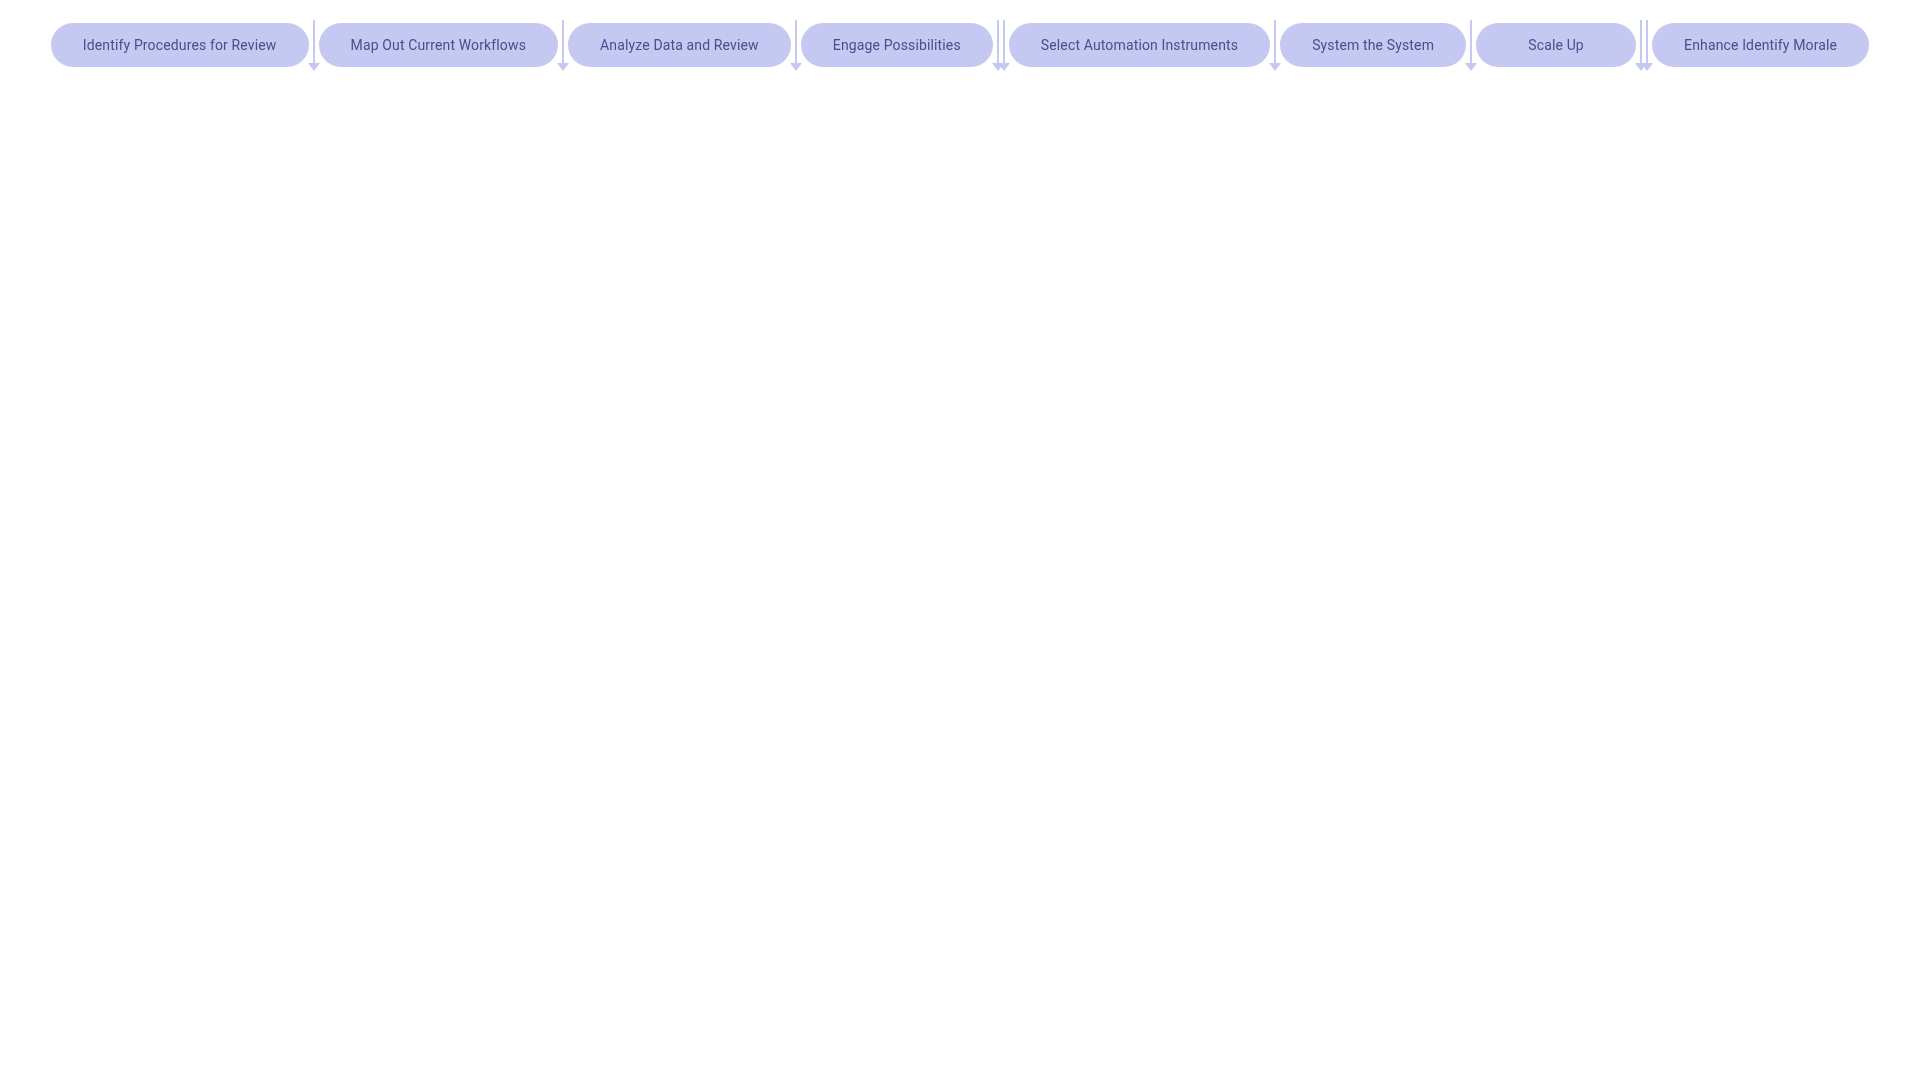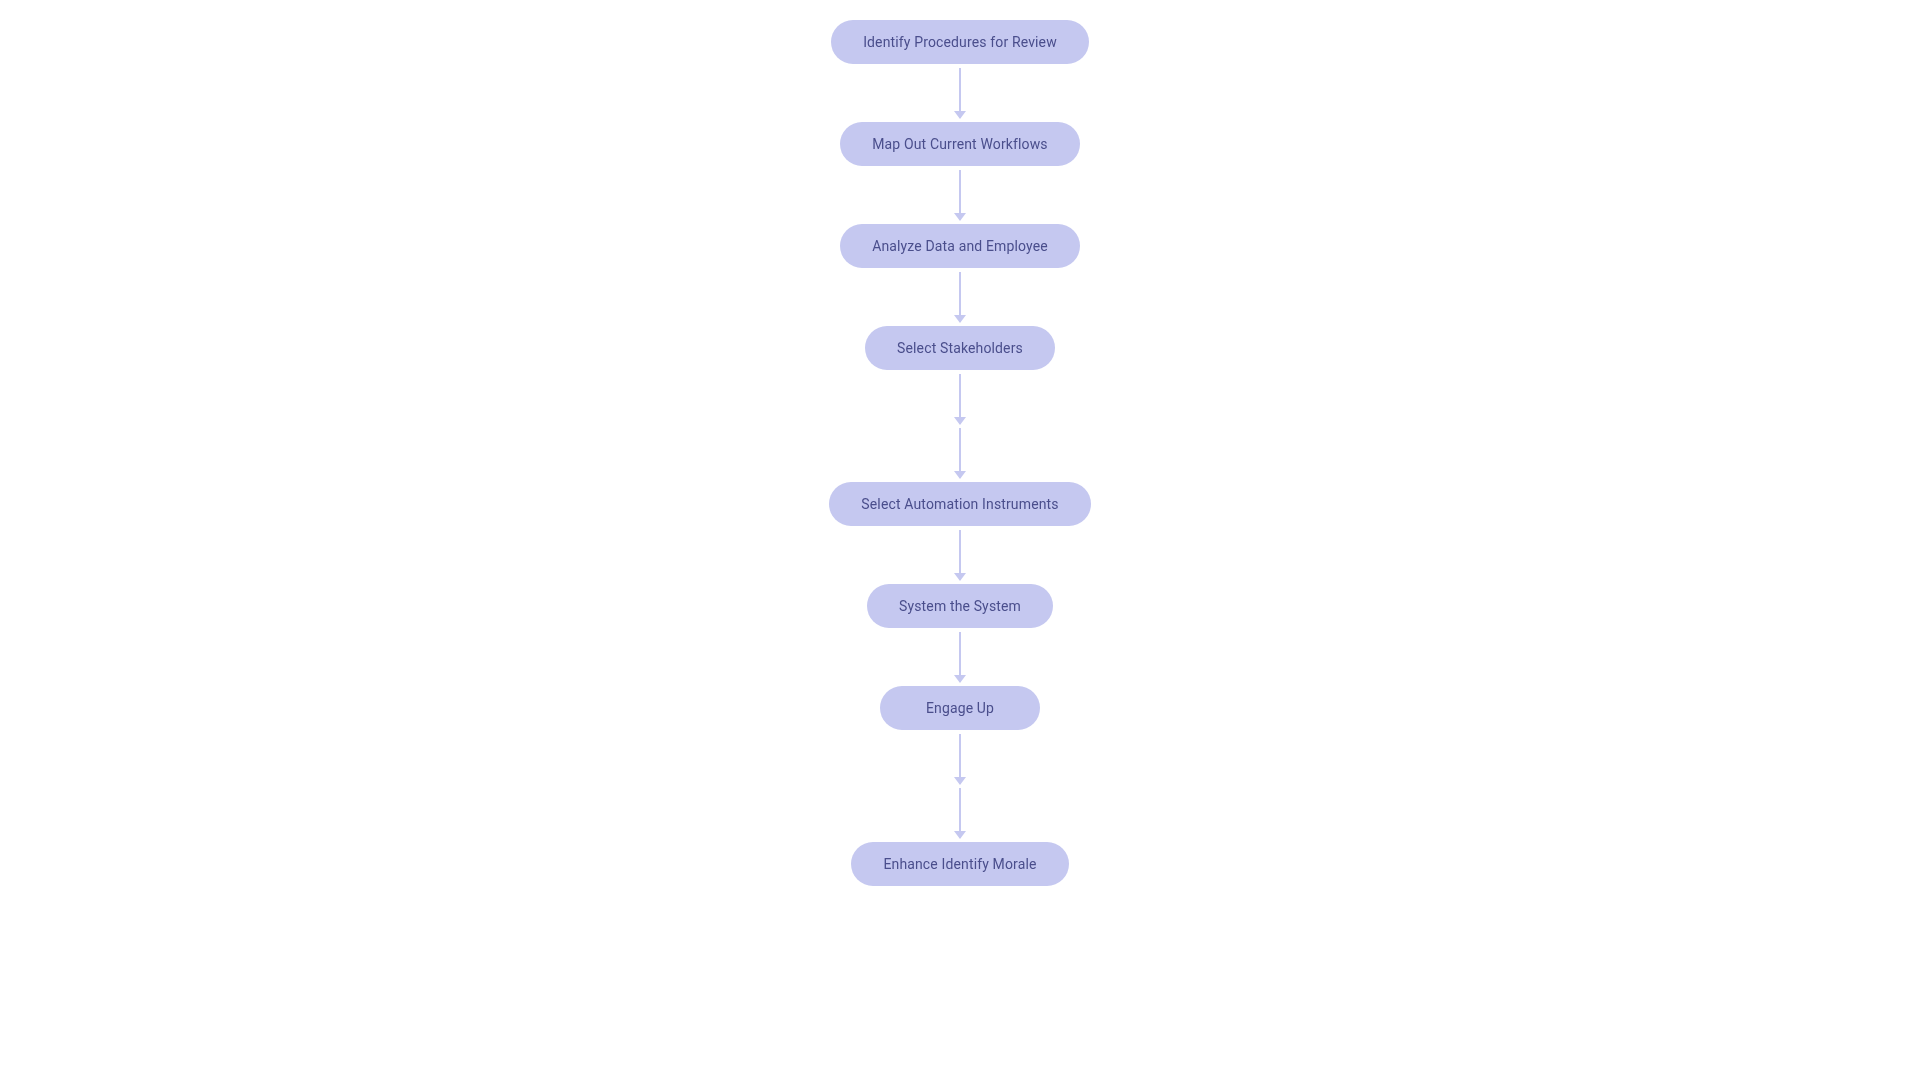--- a/index.html
+++ b/index.html
@@ -14,21 +14,21 @@
       width: 1920px;
       min-height: 1083px;
       display: flex;
       justify-content: center;
       align-items: flex-start;
       padding-top: 20px;
     }
 
     .flowchart-container {
       display: flex;
-      flex-direction: column;
+      flex-direction: row;
       align-items: center;
       gap: 4px;
       position: relative;
     }
 
     .flow-node {
       background-color: #c5c8f0;
       border-radius: 50px;
       padding: 14px 32px;
       font-size: 14px;
@@ -68,34 +68,34 @@
 <body>
 
 <div class="flowchart-container">
 
   <div class="flow-node wide">Identify Procedures for Review</div>
   <div class="flow-connector"></div>
 
   <div class="flow-node wide">Map Out Current Workflows</div>
   <div class="flow-connector"></div>
 
-  <div class="flow-node wide">Analyze Data and Employee</div>
+  <div class="flow-node wide">Analyze Data and Review</div>
   <div class="flow-connector"></div>
 
-  <div class="flow-node">Select Stakeholders</div>
+  <div class="flow-node">Engage Possibilities</div>
   <div class="flow-connector"></div>
 
   <div class="flow-connector"></div>
 
   <div class="flow-node wide">Select Automation Instruments</div>
   <div class="flow-connector"></div>
 
   <div class="flow-node">System the System</div>
   <div class="flow-connector"></div>
 
-  <div class="flow-node">Engage Up</div>
+  <div class="flow-node">Scale Up</div>
   <div class="flow-connector"></div>
 
   <div class="flow-connector"></div>
 
   <div class="flow-node wide">Enhance Identify Morale</div>
 
 </div>
 
 </body></html>

